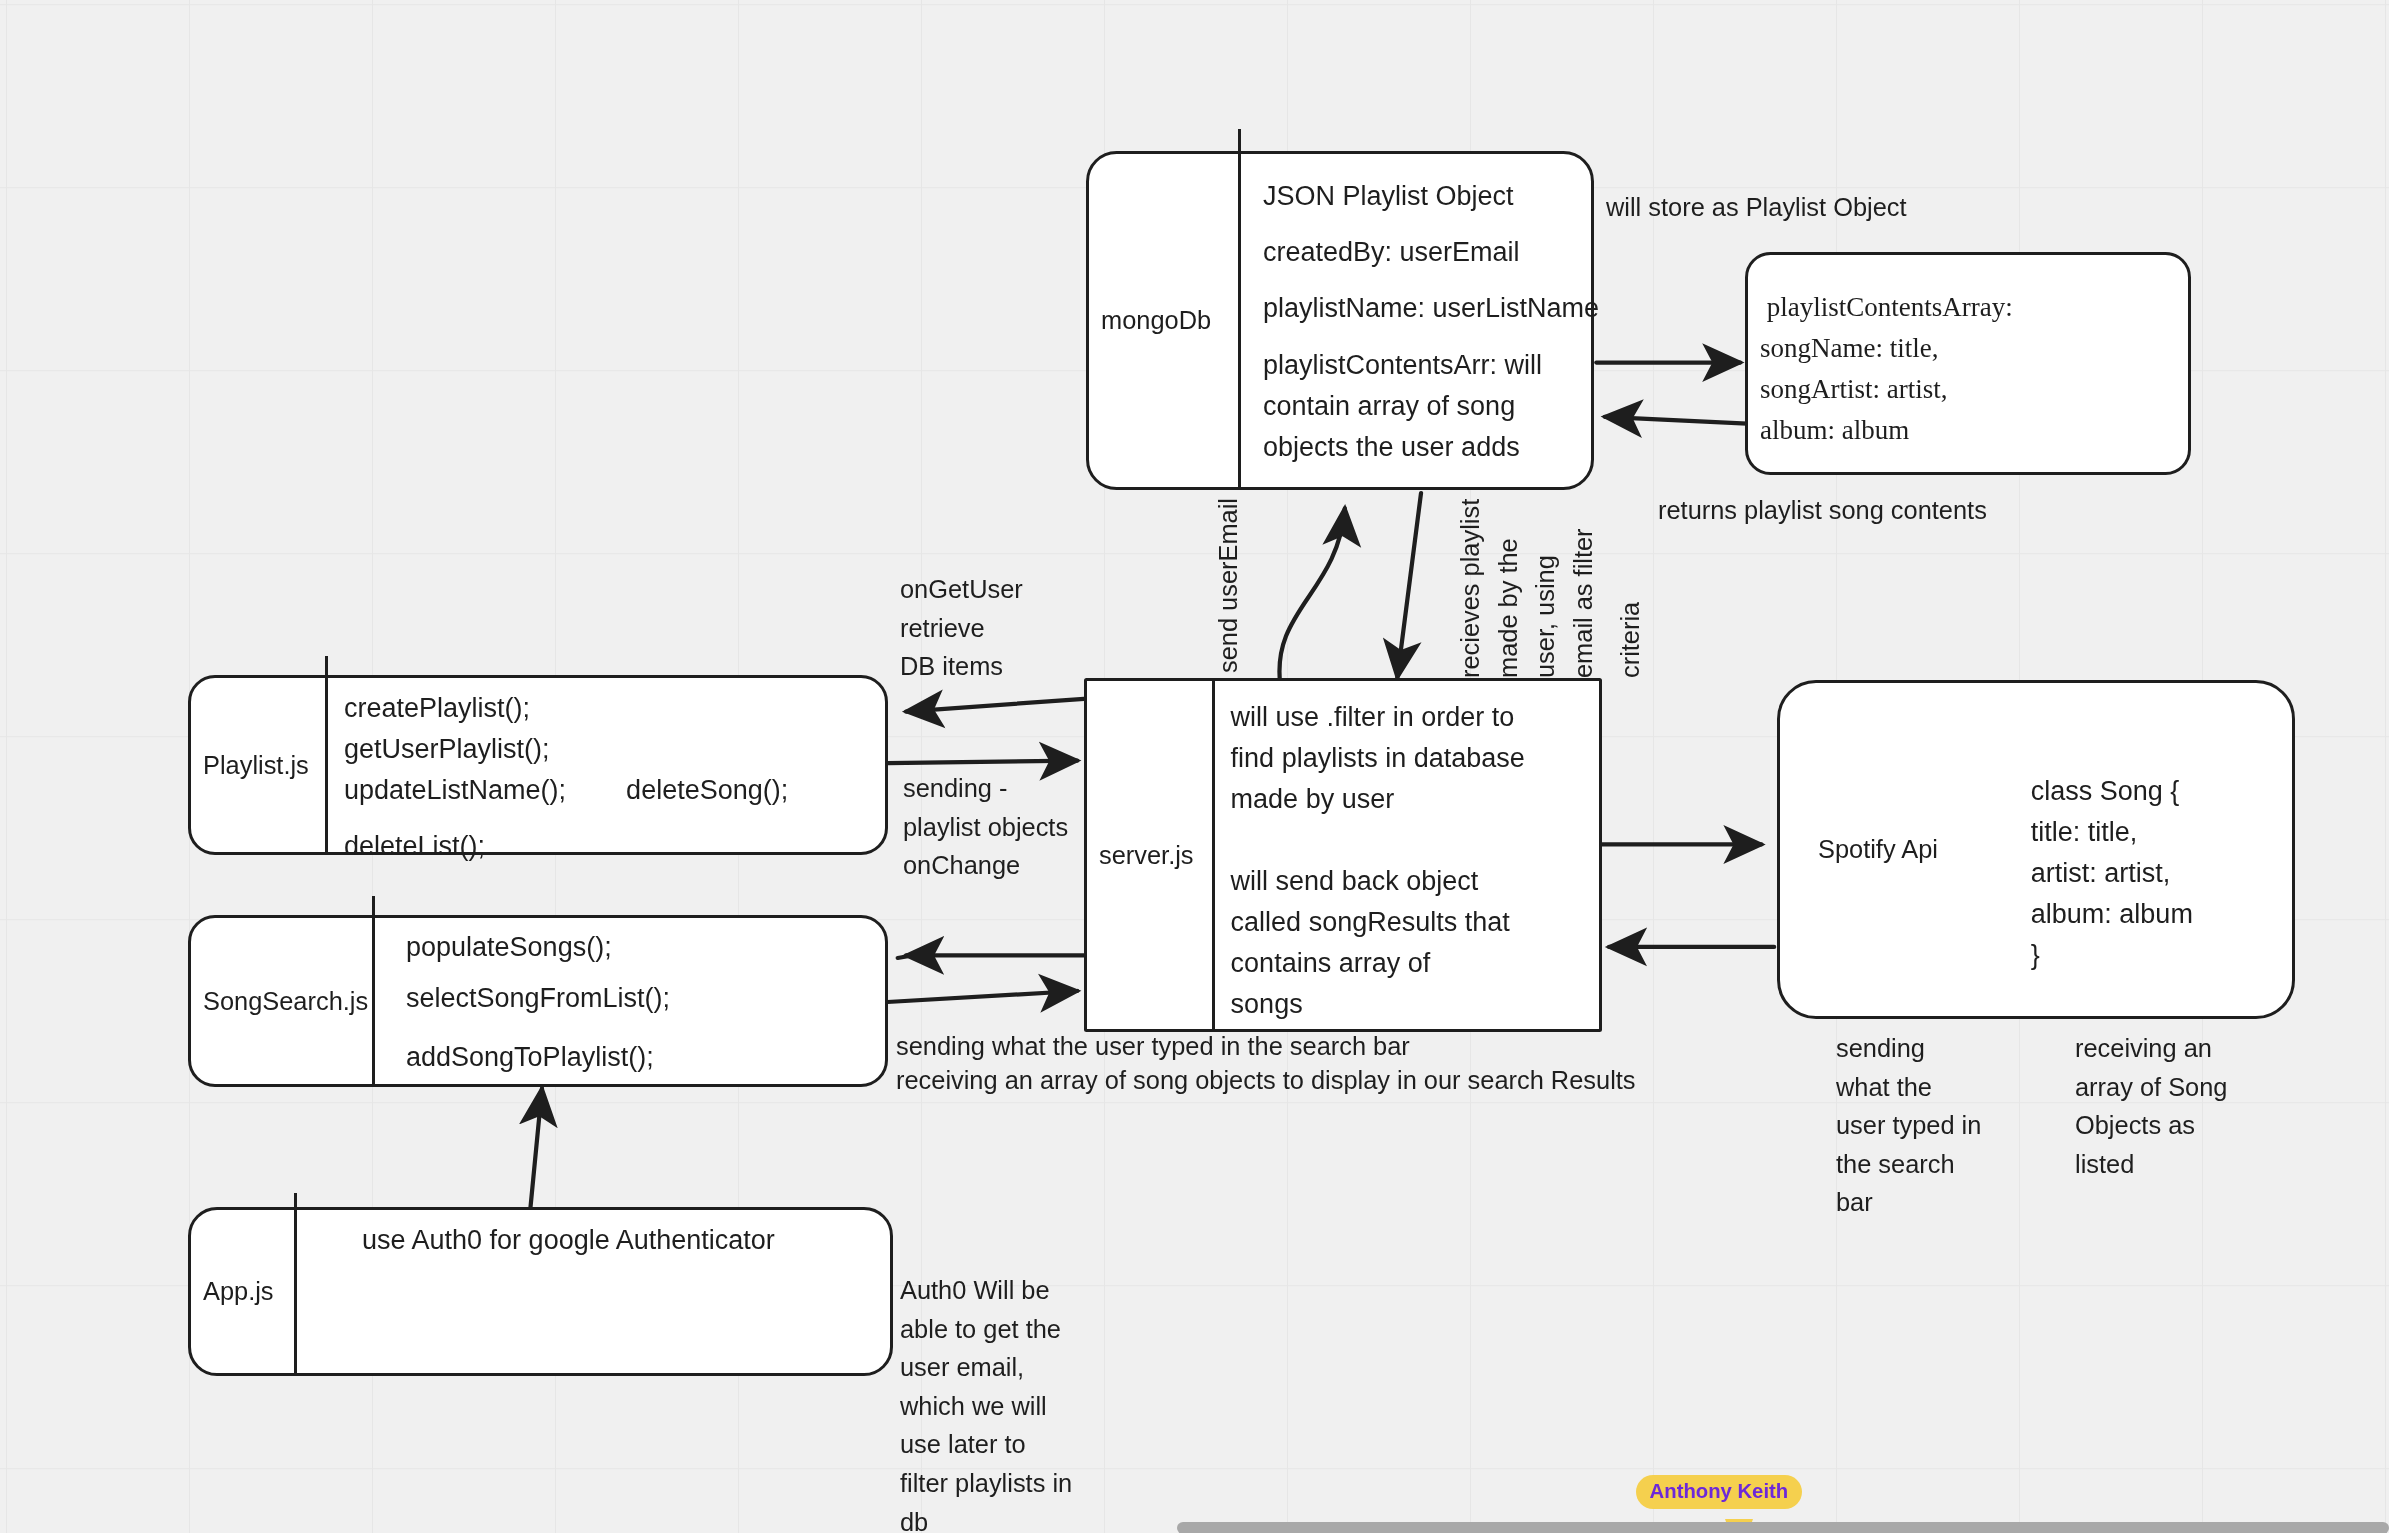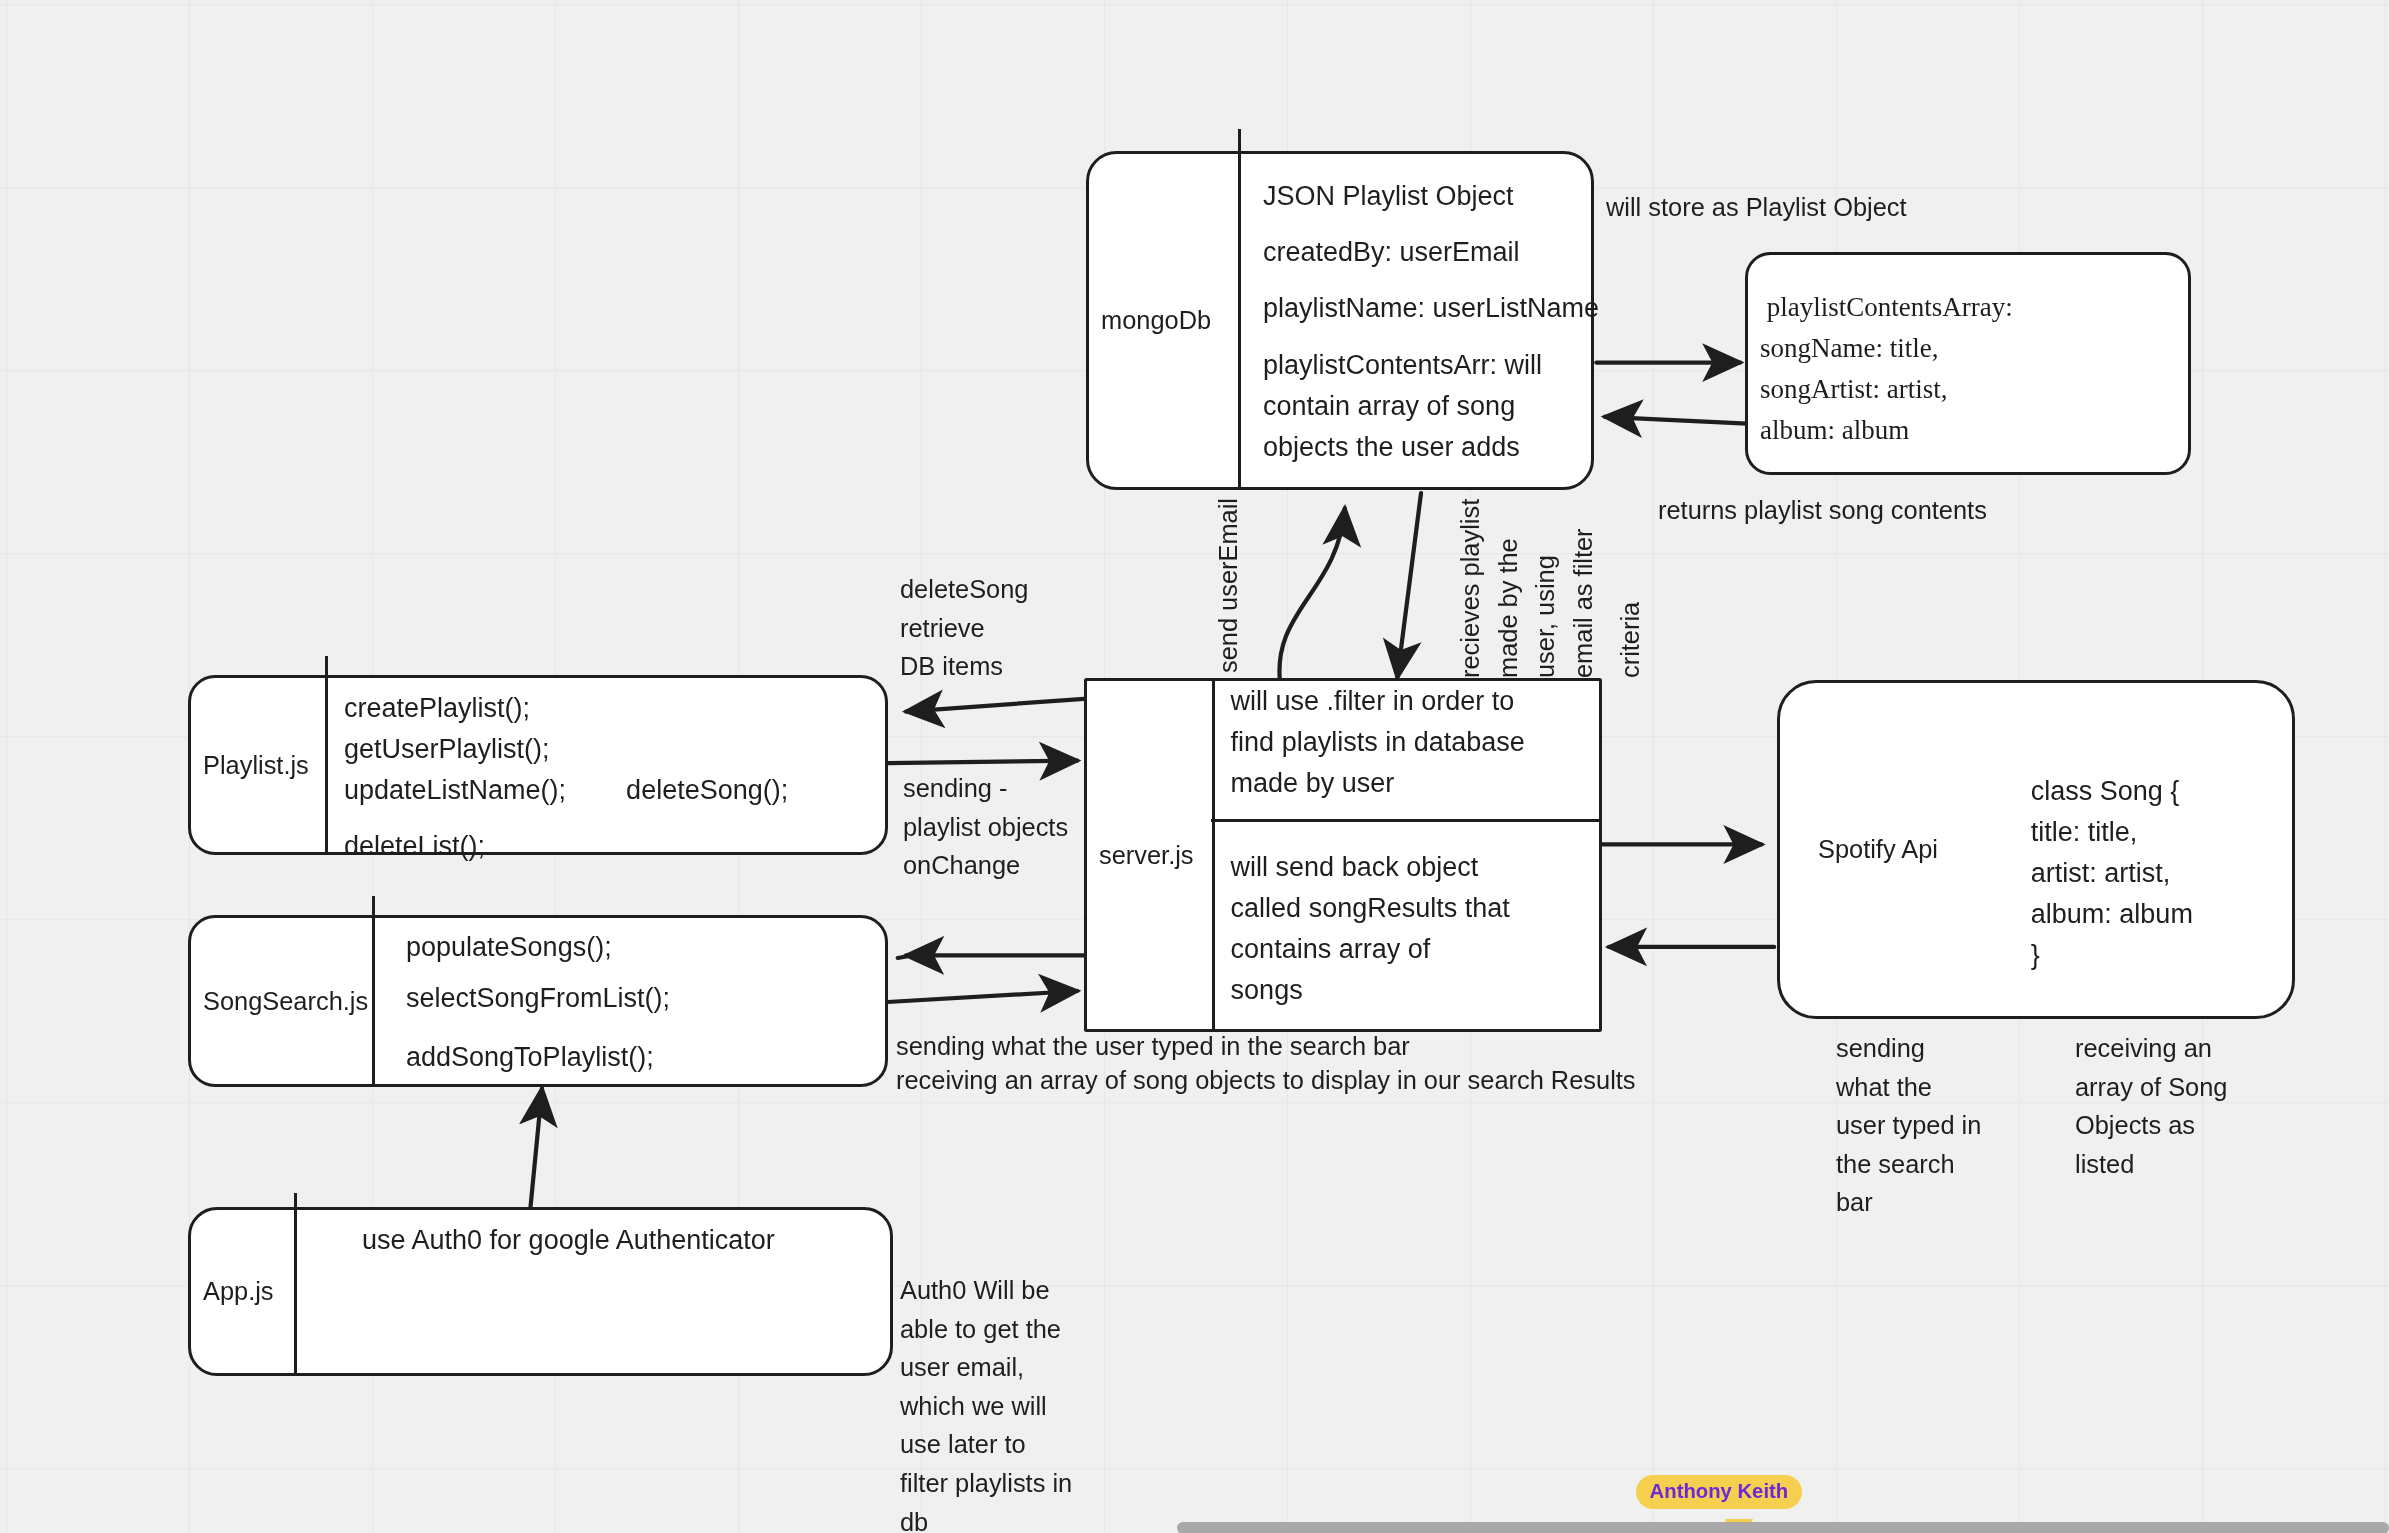--- a/index.html
+++ b/index.html
@@ -188,21 +188,21 @@
       <div class="blk ln" style="margin-bottom:10.2px;">populateSongs();</div>
       <div class="blk ln" style="margin-bottom:18.6px;">selectSongFromList();</div>
       <div class="blk ln">addSongToPlaylist();</div>
     </div>
   </div>
 
   <div class="node sharp" style="left:1084px; top:678px; width:518px; height:354px; border-radius:2.5px;">
     <div class="node-label" style="width:125px;">server.js</div>
     <div class="divider" style="left:125px; top:-3.4px; bottom:-3.4px;"></div>
     <div style="flex:1 1 auto; display:flex; flex-direction:column;">
-      <div class="node-body" style="padding-top:0; padding-left:18.6px; flex:0 0 auto;">
+      <div class="node-body" style="padding-top:16px; padding-left:18.6px; flex:0 0 auto;">
         <div class="ln">will use .filter in order to
 find playlists in database
 made by user</div>
       </div>
       <div style="height:2.5px; background:#1e1e1e; margin:0 -0.8px;"></div>
       <div class="node-body" style="padding-top:25.4px; padding-left:18.6px; flex:1 1 auto;">
         <div class="ln">will send back object
 called songResults that
 contains array of
 songs</div>
@@ -226,21 +226,21 @@
     <div class="divider" style="left:103px; top:-17px; bottom:-3.4px;"></div>
     <div class="node-body" style="padding-top:10.2px; padding-left:46px;">
       <div class="ln">use Auth0 for google Authenticator</div>
     </div>
   </div>
 
   <div class="anno nowrap" style="left:1606px; top:188px;">will store as Playlist Object</div>
 
   <div class="anno nowrap" style="left:1658px; top:491px;">returns playlist song contents</div>
 
-  <div class="anno" style="left:900px; top:570px;">deleteSong
+  <div class="anno" style="left:900px; top:570px;">onGetUser
 retrieve
 DB items</div>
 
   <div class="anno" style="left:903px; top:769px;">sending -
 playlist objects
 onChange</div>
 
   <div class="anno nowrap" style="left:896px; top:1027px;">sending what the user typed in the search bar</div>
 
   <div class="anno nowrap" style="left:896px; top:1061px;">receiving an array of song objects to display in our search Results</div>

